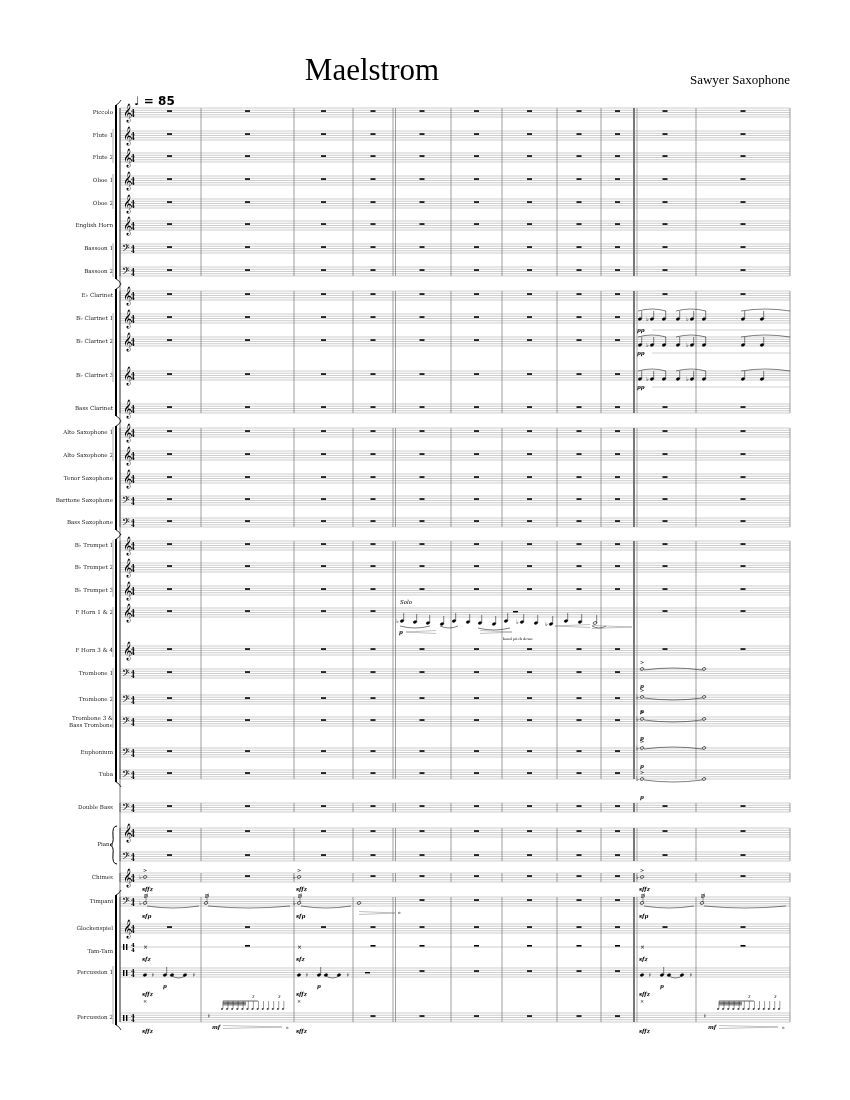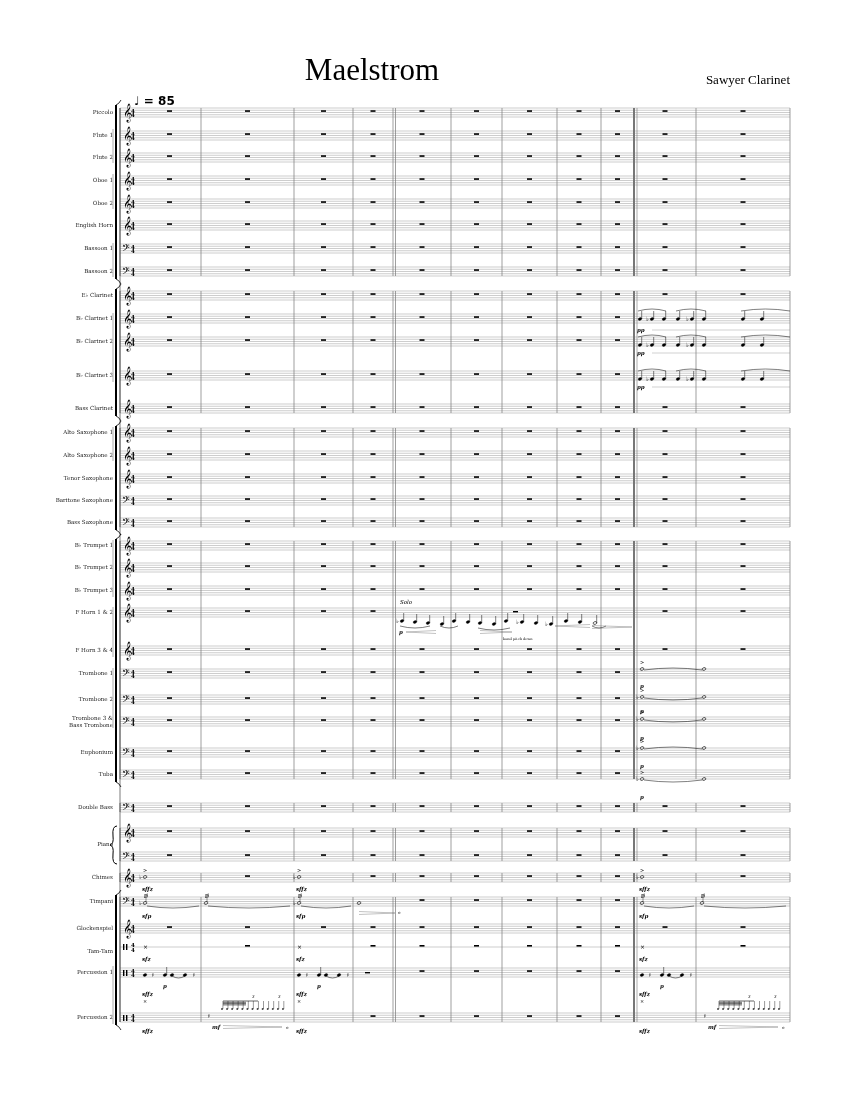--- a/index.html
+++ b/index.html
@@ -12,21 +12,21 @@
   #tempo { position: absolute; top: 94px; left: 134px; font-size: 12px; font-weight: bold;
            font-family: "DejaVu Sans", sans-serif; }
   .inst-label { position: absolute; right: 737px; font-size: 5.6px; text-align: right;
                 line-height: 7px; white-space: nowrap; color: #222; }
   svg#score { position: absolute; left: 0; top: 0; }
 </style>
 </head>
 <body>
 
 <div id="title">Maelstrom</div>
-<div id="composer">Sawyer Clarinet</div>
+<div id="composer">Sawyer Saxophone</div>
 <div id="tempo">♩ = 85</div>
 
 <div id="labels">
     <div class="inst-label" style="top: 109px;">Piccolo</div>
     <div class="inst-label" style="top: 132px;">Flute 1</div>
     <div class="inst-label" style="top: 154px;">Flute 2</div>
     <div class="inst-label" style="top: 177px;">Oboe 1</div>
     <div class="inst-label" style="top: 200px;">Oboe 2</div>
     <div class="inst-label" style="top: 222px;">English Horn</div>
     <div class="inst-label" style="top: 245px;">Bassoon 1</div>

